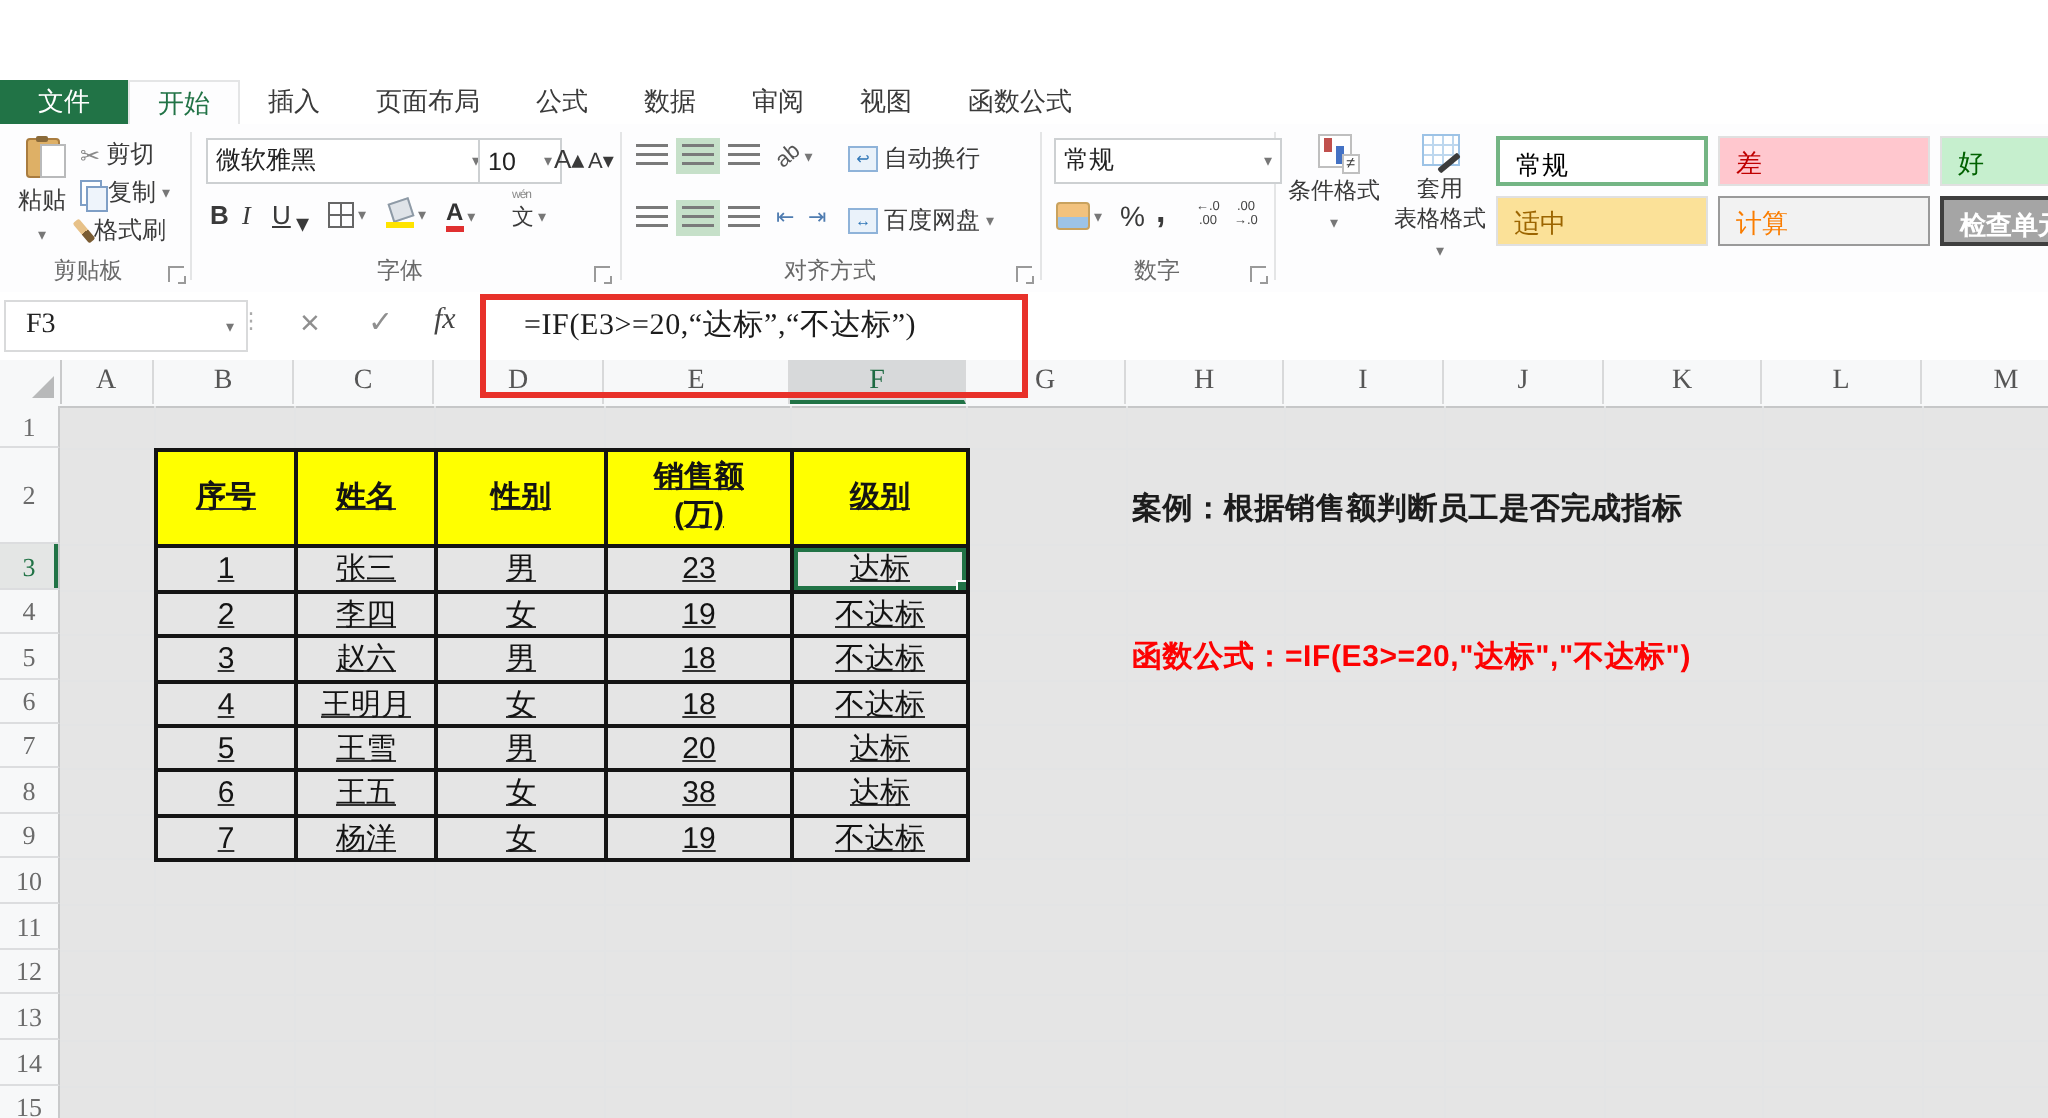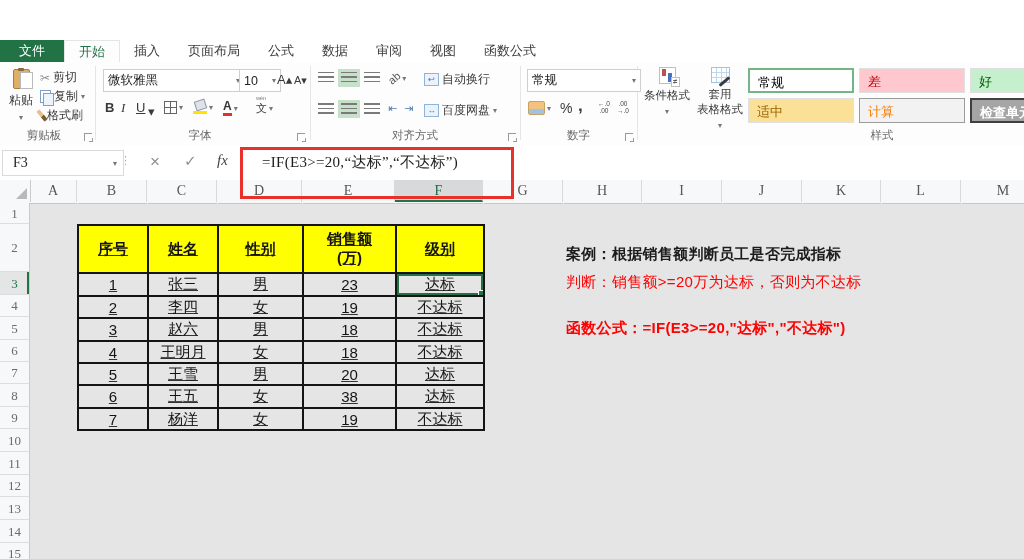--- a/index.html
+++ b/index.html
@@ -234,21 +234,20 @@
       <span class="icon-cf"><span class="cf-neq">≠</span></span><br>
       <span>条件格式</span><br>
       <span class="caret">▾</span>
     </div>
     <div class="bigbtn" style="left:696px;top:5px;width:48px">
       <span class="icon-fat"></span><br>
       <span>套用</span><br>
       <span>表格格式</span><span class="caret">▾</span>
     </div>
     <div id="style-gallery"></div>
-    <div class="grp-label" style="left:740px;width:284px">样式</div>
   <div class="chip" style="left: 748px; top: 6px; background: rgb(255, 255, 255); color: rgb(0, 0, 0); border: 2px solid rgb(116, 181, 132);">常规</div>
       <div class="chip" style="left: 859px; top: 6px; background: rgb(255, 199, 206); color: rgb(192, 0, 0);">差</div>
       <div class="chip" style="left: 970px; top: 6px; background: rgb(198, 239, 206); color: rgb(0, 97, 0);">好</div>
       <div class="chip" style="left: 859px; top: 36px; background: rgb(242, 242, 242); color: rgb(250, 125, 0); border: 1px solid rgb(154, 154, 154);">计算</div>
       <div class="chip" style="left: 748px; top: 36px; background: rgb(251, 225, 152); color: rgb(156, 101, 0);">适中</div>
       <div class="chip" style="left: 970px; top: 36px; background: rgb(165, 165, 165); color: rgb(255, 255, 255); border: 2px solid rgb(63, 63, 63); font-weight: bold;">检查单元格</div>
     </div>
 
   <div class="formulabar">
     <div class="namebox serif">
@@ -394,15 +393,14 @@
             <td>19</td>
             <td>不达标</td>
           </tr>
         </tbody>
       </table>
     </div>
 
   <div class="red-box"></div>
 
   <div class="anno case">案例：根据销售额判断员工是否完成指标</div>
-  <div class="anno judge">判断：销售额&gt;=20万为达标，否则为不达标</div>
   <div class="anno func">函数公式：=IF(E3&gt;=20,"达标","不达标")</div>
 </div>
 
 </body></html>

